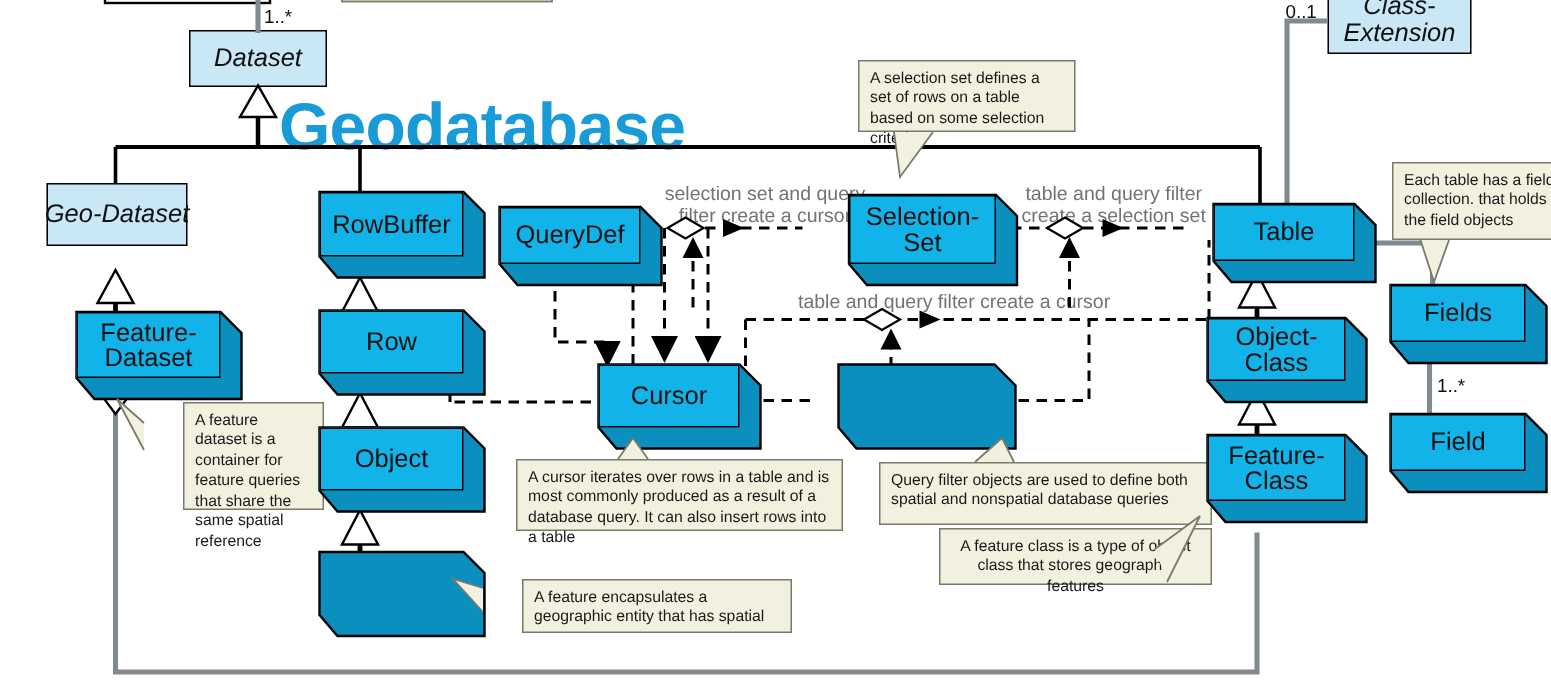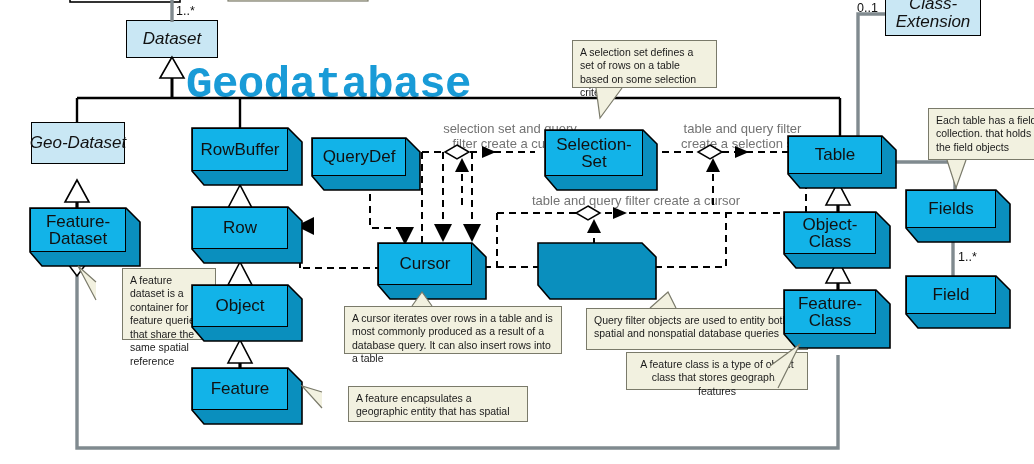--- a/index.html
+++ b/index.html
@@ -1,20 +1,20 @@
 <!DOCTYPE html>
 <html><head>
 <meta charset="utf-8">
 <style>
   html,body{margin:0;padding:0;background:#ffffff;}
   body{font-family:"Liberation Sans",sans-serif;}
   #canvas{position:relative;width:1034px;height:464px;background:#ffffff;overflow:hidden;}
 
   
-  .box3d{position:absolute;box-sizing:border-box;}
+  .box3d{position:absolute;box-sizing:border-box;margin-left:21px;}
   .box3d .face{
     position:absolute;left:0;top:0;right:14px;bottom:14px;
     background:#12B3E8;border:1.6px solid #000;
     display:flex;align-items:center;justify-content:center;
     text-align:center;color:#111;font-size:17px;line-height:1.02;
     font-family:"Liberation Sans",sans-serif;
     z-index:3;
   }
   .box3d svg.solid{position:absolute;left:0;top:0;width:100%;height:100%;z-index:1;overflow:visible;}
 
@@ -40,21 +40,21 @@
   .lbl{position:absolute;font-size:13px;color:#737373;line-height:1.12;
        font-family:"Liberation Sans",sans-serif;white-space:nowrap;}
   .lbl.ctr{text-align:center;}
   .mult{position:absolute;font-size:12.5px;color:#111;
         font-family:"Liberation Sans",sans-serif;}
 
   
   #gdb-title{
     position:absolute;left:186px;top:63px;
     font-size:44px;font-weight:bold;color:#199BD7;
-    letter-spacing:-0.5px;font-family:Liberation Mono, monospace;
+    letter-spacing:-0.5px;font-family:Liberation Sans, sans-serif;
     line-height:1;
   }
 
   
   svg.overlay{position:absolute;left:0;top:0;width:1034px;height:464px;overflow:visible;}
   #edges-under{z-index:1;}
   .boxlayer{z-index:4;}
   .notelayer{z-index:7;}
   .lbllayer{z-index:8;}
 </style>
@@ -203,23 +203,20 @@
       </svg>
       <div class="face">
           <span>Object</span>
         </div>
     </div>
 
     <div class="box3d" style="left:192px;top:368px;width:110px;height:56px;">
       <svg class="solid" viewBox="0 0 110 56" preserveAspectRatio="none">
         <polygon points="0,42 12,56 110,56 110,14 96,0 0,0" fill="#0A8FBE" stroke="#000" stroke-width="1.6"></polygon>
       </svg>
-      <div class="face">
-          <span>Feature</span>
-        </div>
     </div>
 
     <div class="box3d" style="left:312px;top:138px;width:108px;height:52px;">
       <svg class="solid" viewBox="0 0 108 52" preserveAspectRatio="none">
         <polygon points="0,38 12,52 108,52 108,14 94,0 0,0" fill="#0A8FBE" stroke="#000" stroke-width="1.6"></polygon>
       </svg>
       <div class="face">
           <span>QueryDef</span>
         </div>
     </div>
@@ -322,21 +319,21 @@
 
     <div class="note" style="left:94px;top:268px;width:94px;height:72px;">
       <span>A feature dataset is a container for feature queries that share the same spatial reference</span>
     </div>
 
     <div class="note" style="left:316px;top:306px;width:218px;height:48px;">
       <span>A cursor iterates over rows in a table and is most commonly produced as a result of a database query. It can also insert rows into a table</span>
     </div>
 
     <div class="note" style="left:558px;top:308px;width:222px;height:42px;">
-      <span>Query filter objects are used to entity both spatial and nonspatial database queries</span>
+      <span>Query filter objects are used to define both spatial and nonspatial database queries</span>
     </div>
 
     <div class="note ctr" style="left:598px;top:352px;width:182px;height:38px;">
       <span>A feature class is a type of object class that stores geographic features</span>
     </div>
 
     <div class="note" style="left:320px;top:386px;width:180px;height:36px;">
       <span>A feature encapsulates a geographic entity that has spatial</span>
     </div>
   </div>

